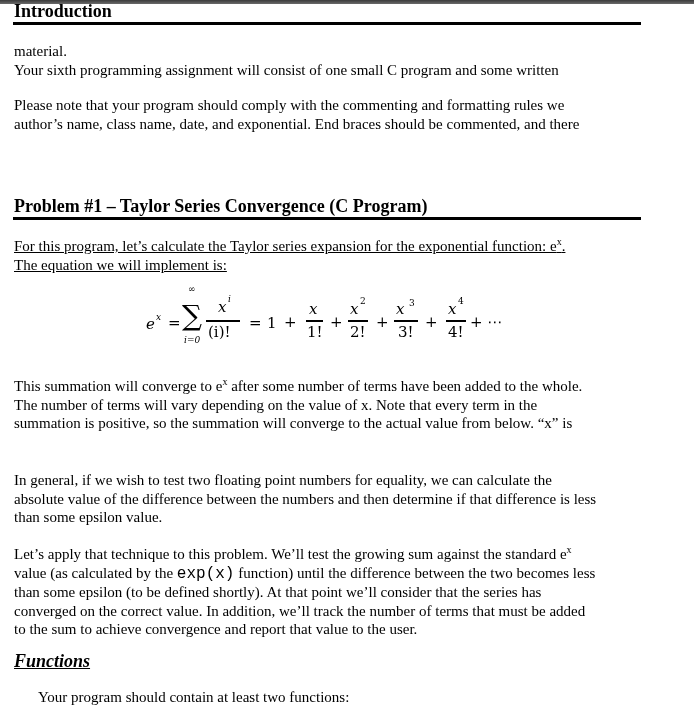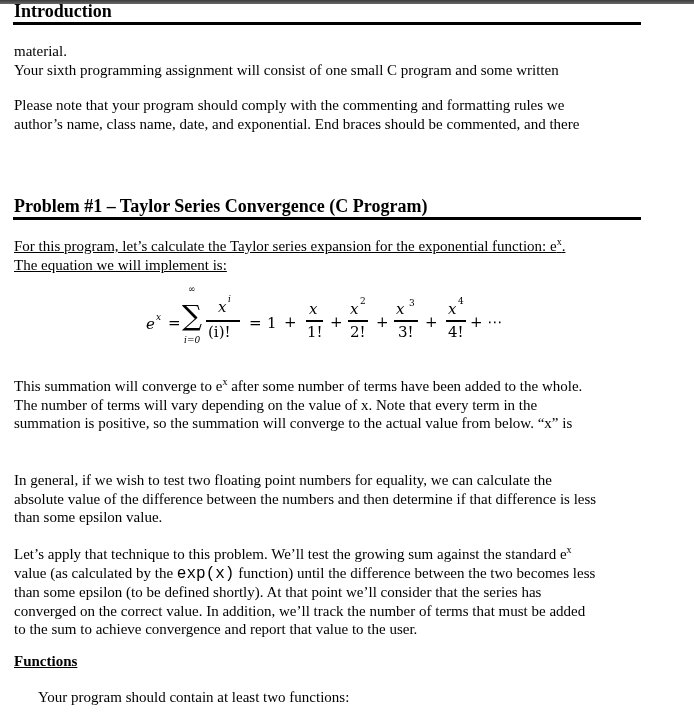--- a/index.html
+++ b/index.html
@@ -15,22 +15,22 @@
   }
   .abs { position: absolute; left: 14px; }
   .h1 {
     font-weight: bold; font-size: 18px; line-height: 20px; white-space: nowrap;
   }
   .rule { position: absolute; left: 13px; width: 628px; height: 3px; background: #000; }
   .para { font-size: 15px; line-height: 18.6px; width: 640px; }
   .para .sup { font-size: 10px; vertical-align: 6px; line-height: 0; }
   .mono { font-family: "Liberation Mono", "DejaVu Sans Mono", monospace; font-size: 16px; }
   .fn-heading {
-    font-weight: bold; text-decoration: underline;
-    font-size: 15px; line-height: 18px; text-align: center;
+    font-weight: bold; font-style: italic; text-decoration: underline;
+    font-size: 18px; line-height: 18px; text-align: center;
   }
   
   .eq { position: absolute; left: 146px; top: 296px; width: 380px; height: 70px;
         font-family: "DejaVu Serif", serif; }
   .eq span, .eq div { position: absolute; }
   .it { font-style: italic; }
   .eq .frac-bar { height: 1.5px; background: #000; }
   .eq .t { font-size: 15px; }
   .eq .small { font-size: 9px; }
 </style>

